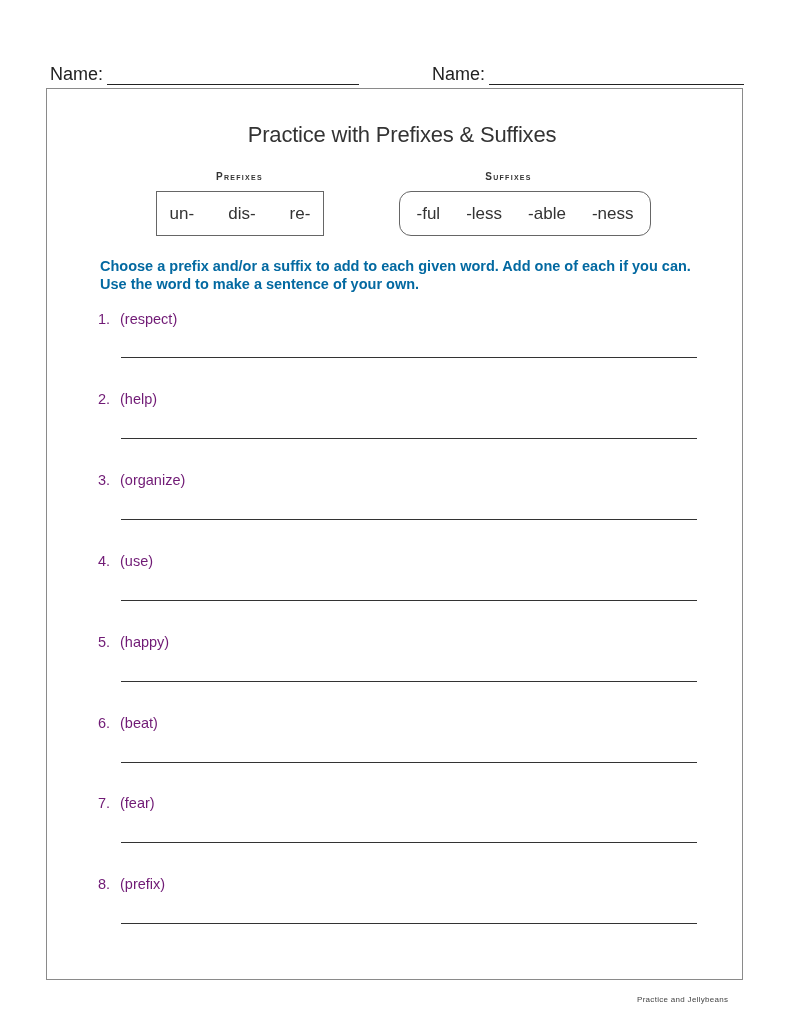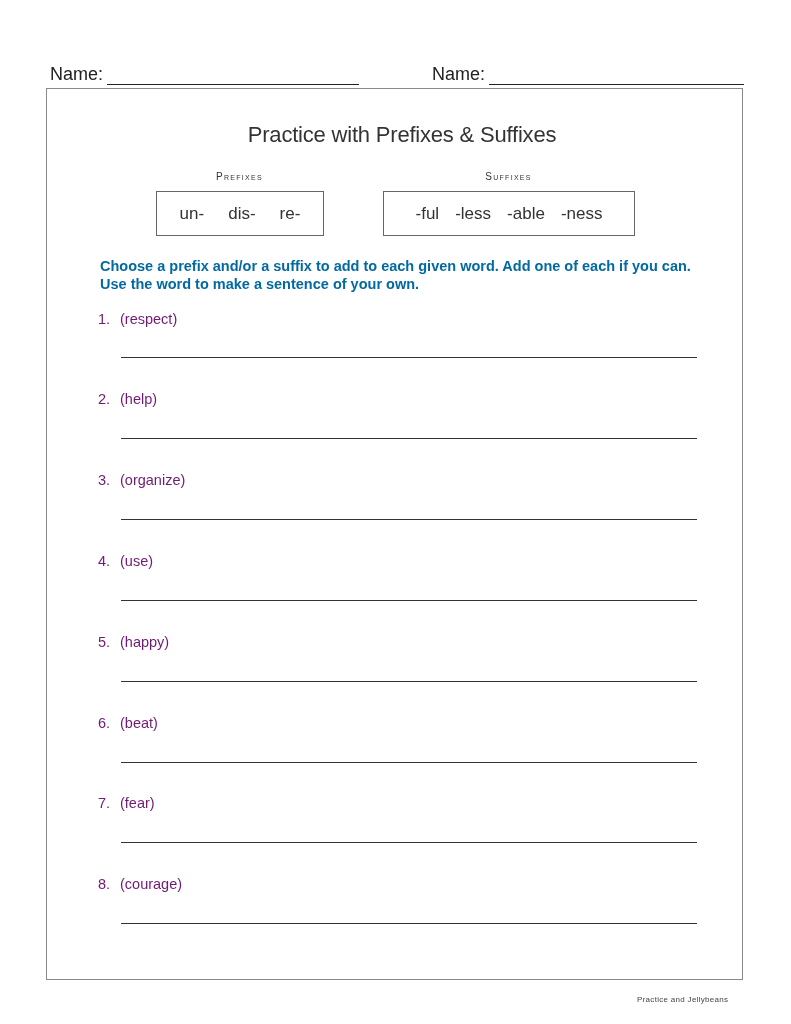--- a/index.html
+++ b/index.html
@@ -12,29 +12,29 @@
   #name-field .fill { width: 252px; }
   #date-field { left: 432px; }
   #date-field .fill { width: 255px; }
 
   .frame { position: absolute; left: 46px; top: 88px; width: 697px; height: 892px;
            border: 1.5px solid #8a8a8a; box-sizing: border-box; }
 
   .title { position: absolute; left: 0; right: 0; top: 122px; text-align: center;
            font-size: 22px; color: #333; letter-spacing: -0.2px; padding-left: 13px; }
 
-  .caption { position: absolute; font-size: 10px; font-weight: normal; letter-spacing: 1.3px;
+  .caption { position: absolute; font-size: 10px; font-weight: bold; letter-spacing: 1.3px;
              font-variant: small-caps; color: #333; text-align: center; }
   #prefix-caption { left: 156px; width: 167px; top: 171px; }
   #suffix-caption { left: 383px; width: 251px; top: 171px; }
 
   .bank { position: absolute; border: 1px solid #666; box-sizing: border-box; display: flex;
-          align-items: center; justify-content: center; gap: 6px; font-size: 17px; color: #333; }
+          align-items: center; justify-content: center; gap: 16px; font-size: 17px; color: #333; }
   #prefix-bank { left: 156px; top: 191px; width: 168px; height: 45px; }
-  #suffix-bank { left: 383px; top: 191px; width: 252px; height: 45px; }
+  #suffix-bank { left: 399px; top: 191px; width: 252px; height: 45px; border-radius: 12px; }
   .bank span { margin: 0 9px; }
   #suffix-bank span { margin: 0 5px; }
 
   .instructions { position: absolute; left: 100px; top: 257px; width: 600px; font-size: 14.5px;
                   font-weight: bold; line-height: 18px; color: #0369a1; }
 
   .item { position: absolute; left: 98px; font-size: 14.5px; color: #701a75; }
   .item .num { display: inline-block; width: 22px; }
   .rule { position: absolute; left: 121px; width: 576px; border-top: 1.5px solid #333; height: 0; }
 
@@ -100,17 +100,17 @@
   <span class="num">6.</span><span>(beat)</span>
 </div>
 <div class="rule" style="top:762px"></div>
 
 <div class="item" style="top:795px">
   <span class="num">7.</span><span>(fear)</span>
 </div>
 <div class="rule" style="top:842px"></div>
 
 <div class="item" style="top:876px">
-  <span class="num">8.</span><span>(courage)</span>
+  <span class="num">8.</span><span>(prefix)</span>
 </div>
 <div class="rule" style="top:923px"></div>
 
 <div class="credit">Practice and Jellybeans</div>
 
 </body></html>

